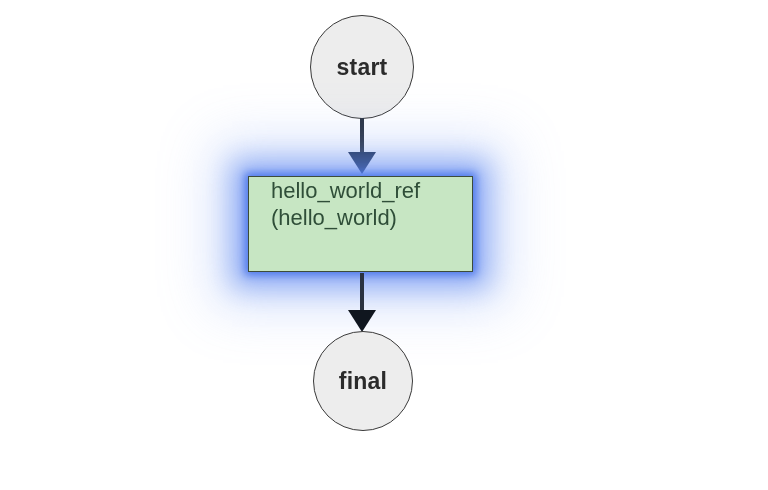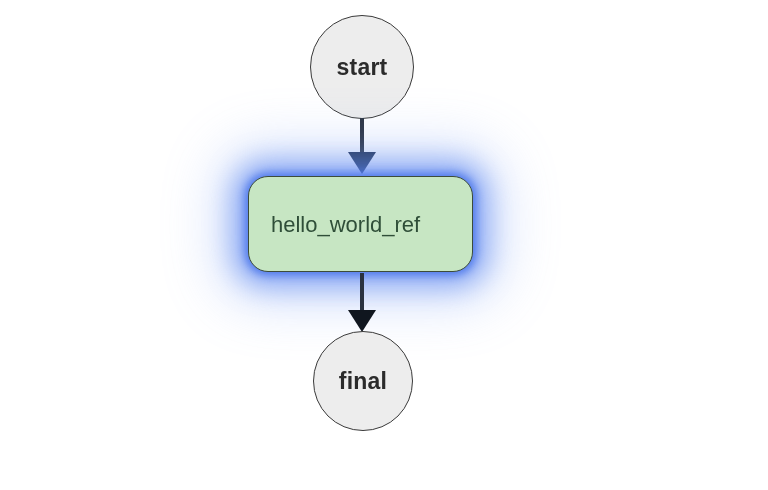--- a/index.html
+++ b/index.html
@@ -56,24 +56,23 @@
   }
   .node-task {
     position: absolute;
     left: 248px;
     top: 176px;
     width: 225px;
     height: 96px;
     box-sizing: border-box;
     background: var(--task-fill);
     border: 1.6px solid var(--task-border);
-    border-radius: 20px;
+    border-radius: 0;
     display: flex;
     flex-direction: column;
-    justify-content: center;
     padding-left: 22px;
     font-size: 22px;
     line-height: 27px;
     color: var(--task-text);
     
     box-shadow:
       0 0 8px 3px rgba(74, 117, 234, 0.95),
       0 0 26px 16px rgba(92, 134, 240, 0.60),
       0 0 52px 34px rgba(135, 168, 246, 0.30);
   }
@@ -104,20 +103,21 @@
 
   <div class="node-circle node-start">
     <span>start</span>
   </div>
 
   <div class="edge-line edge-line-1"></div>
   <div class="arrowhead arrowhead-1"></div>
 
   <div class="node-task">
     <div>hello_world_ref</div>
+    <div>(hello_world)</div>
   </div>
 
   <div class="edge-line edge-line-2"></div>
   <div class="arrowhead arrowhead-2"></div>
 
   <div class="node-circle node-final">
     <span>final</span>
   </div>
 
 </div>

